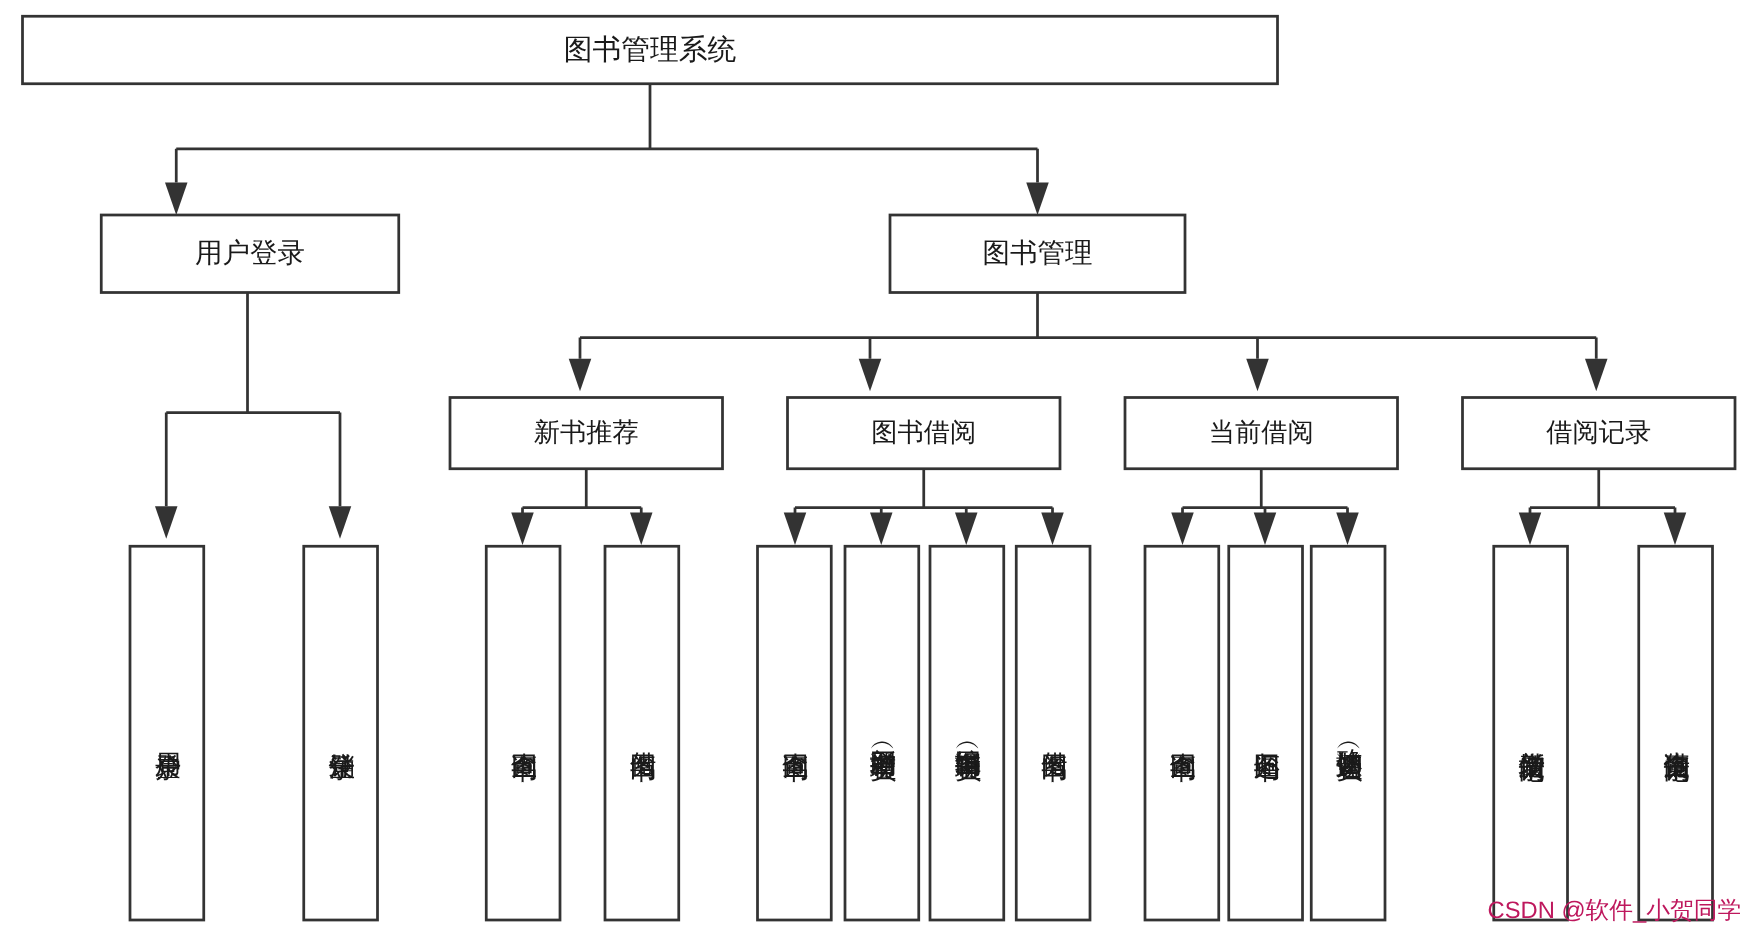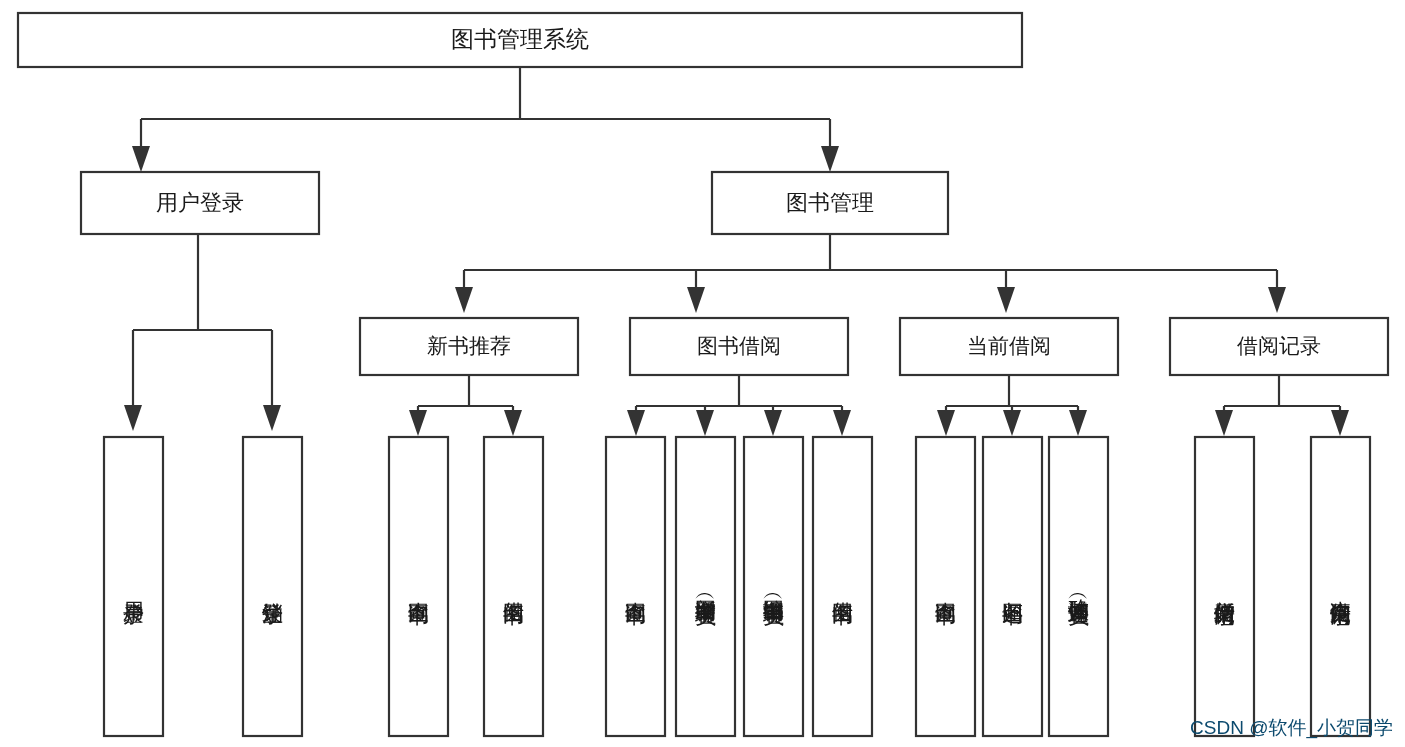--- a/index.html
+++ b/index.html
@@ -65,21 +65,21 @@
   .arrow-head {
     fill: #333333;
     stroke: none;
   }
   .watermark {
     position: absolute;
     right: 12px;
     bottom: 6px;
     font-family: "Liberation Sans", "DejaVu Sans", sans-serif;
     font-size: 19px;
-    color: #0c4a6e;
+    color: #be185d;
     white-space: nowrap;
     pointer-events: none;
     user-select: none;
   }
 </style>
 </head>
 <body>
 
 <div id="diagram-root">
 

